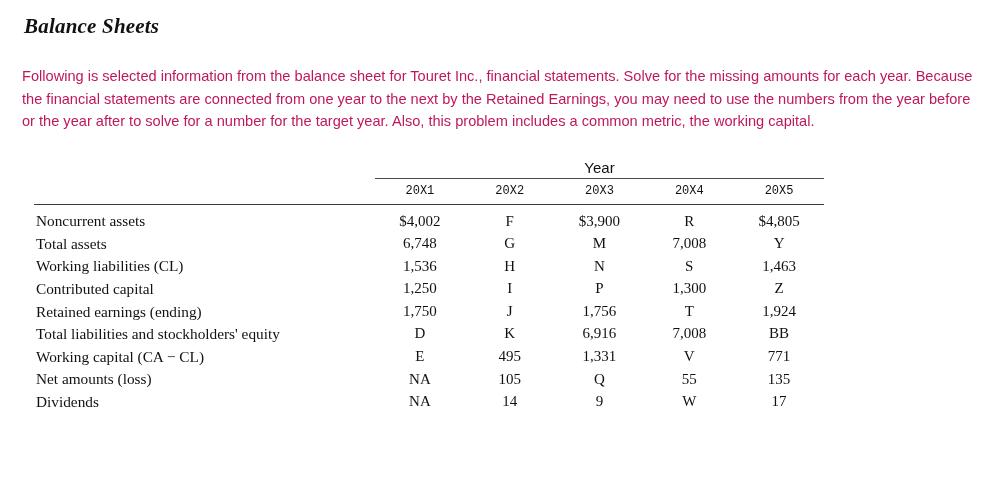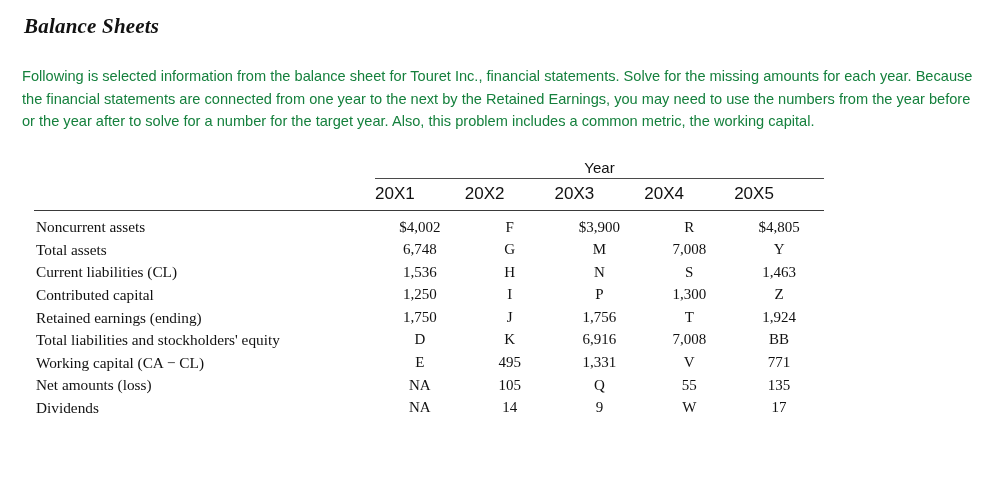--- a/index.html
+++ b/index.html
@@ -28,21 +28,21 @@
     font-size: 21px;
     letter-spacing: 0.2px;
     margin: 4px 0 0 8px;
     color: #111111;
   }
   .intro {
     margin: 26px 0 0 6px;
     width: 956px;
     font-size: 14.6px;
     line-height: 1.55;
-    color: #15803d;
+    color: #be185d;
     font-family: "Liberation Sans", sans-serif;
   }
   .table-wrap {
     margin: 26px 0 0 18px;
     width: 790px;
   }
   table.bs {
     border-collapse: collapse;
     width: 790px;
     font-family: "Liberation Serif", serif;
@@ -73,24 +73,24 @@
   .rule-row td {
     height: 1px;
     padding: 0 !important;
   }
   .rule {
     height: 1px;
     background: #4a4a4a;
     width: 100%;
   }
   .yearhdr td {
-    font-family: Liberation Sans, sans-serif;
-    font-size: 17px;
+    font-family: Liberation Mono, monospace;
+    font-size: 12px;
     font-weight: bold;
-    text-align: left;
+    text-align: center;
     padding: 5px 0 6px 0 !important;
     color: #111;
   }
   .fullrule td {
     padding: 0 !important;
   }
   .fullrule .rule {
     background: #3a3a3a;
   }
   tbody.body-rows tr td {
@@ -165,21 +165,21 @@
         </tr>
         <tr>
           <td class="col-label">Total assets</td>
           <td class="col-val">6,748</td>
           <td class="col-val">G</td>
           <td class="col-val">M</td>
           <td class="col-val">7,008</td>
           <td class="col-val">Y</td>
         </tr>
         <tr>
-          <td class="col-label">Current liabilities (CL)</td>
+          <td class="col-label">Working liabilities (CL)</td>
           <td class="col-val">1,536</td>
           <td class="col-val">H</td>
           <td class="col-val">N</td>
           <td class="col-val">S</td>
           <td class="col-val">1,463</td>
         </tr>
         <tr>
           <td class="col-label">Contributed capital</td>
           <td class="col-val">1,250</td>
           <td class="col-val">I</td>

